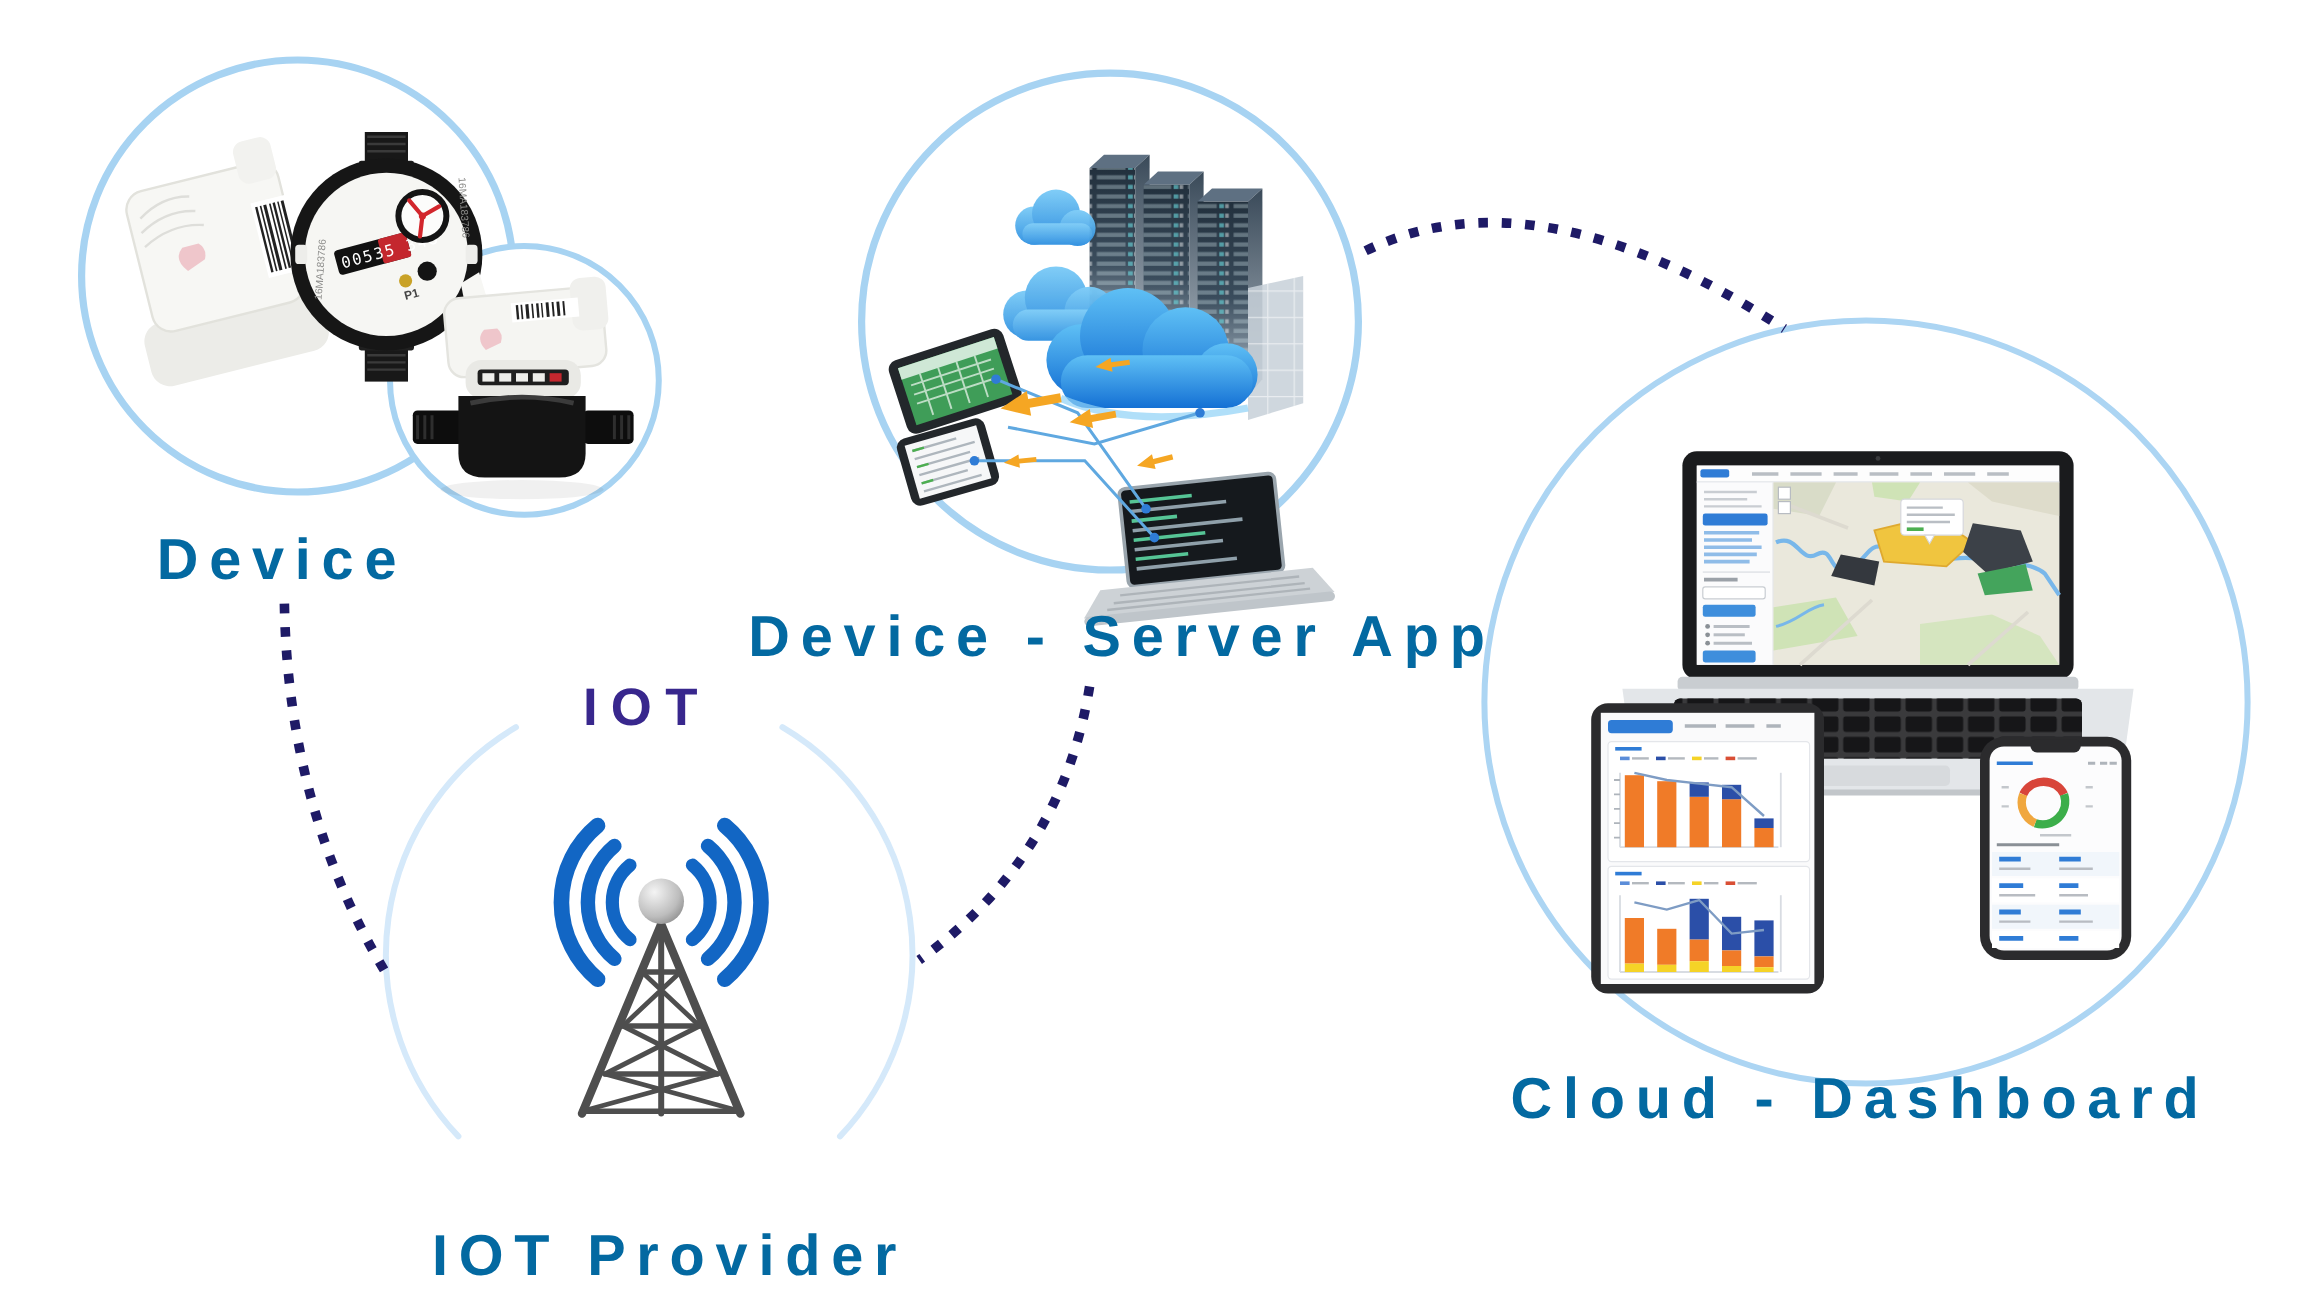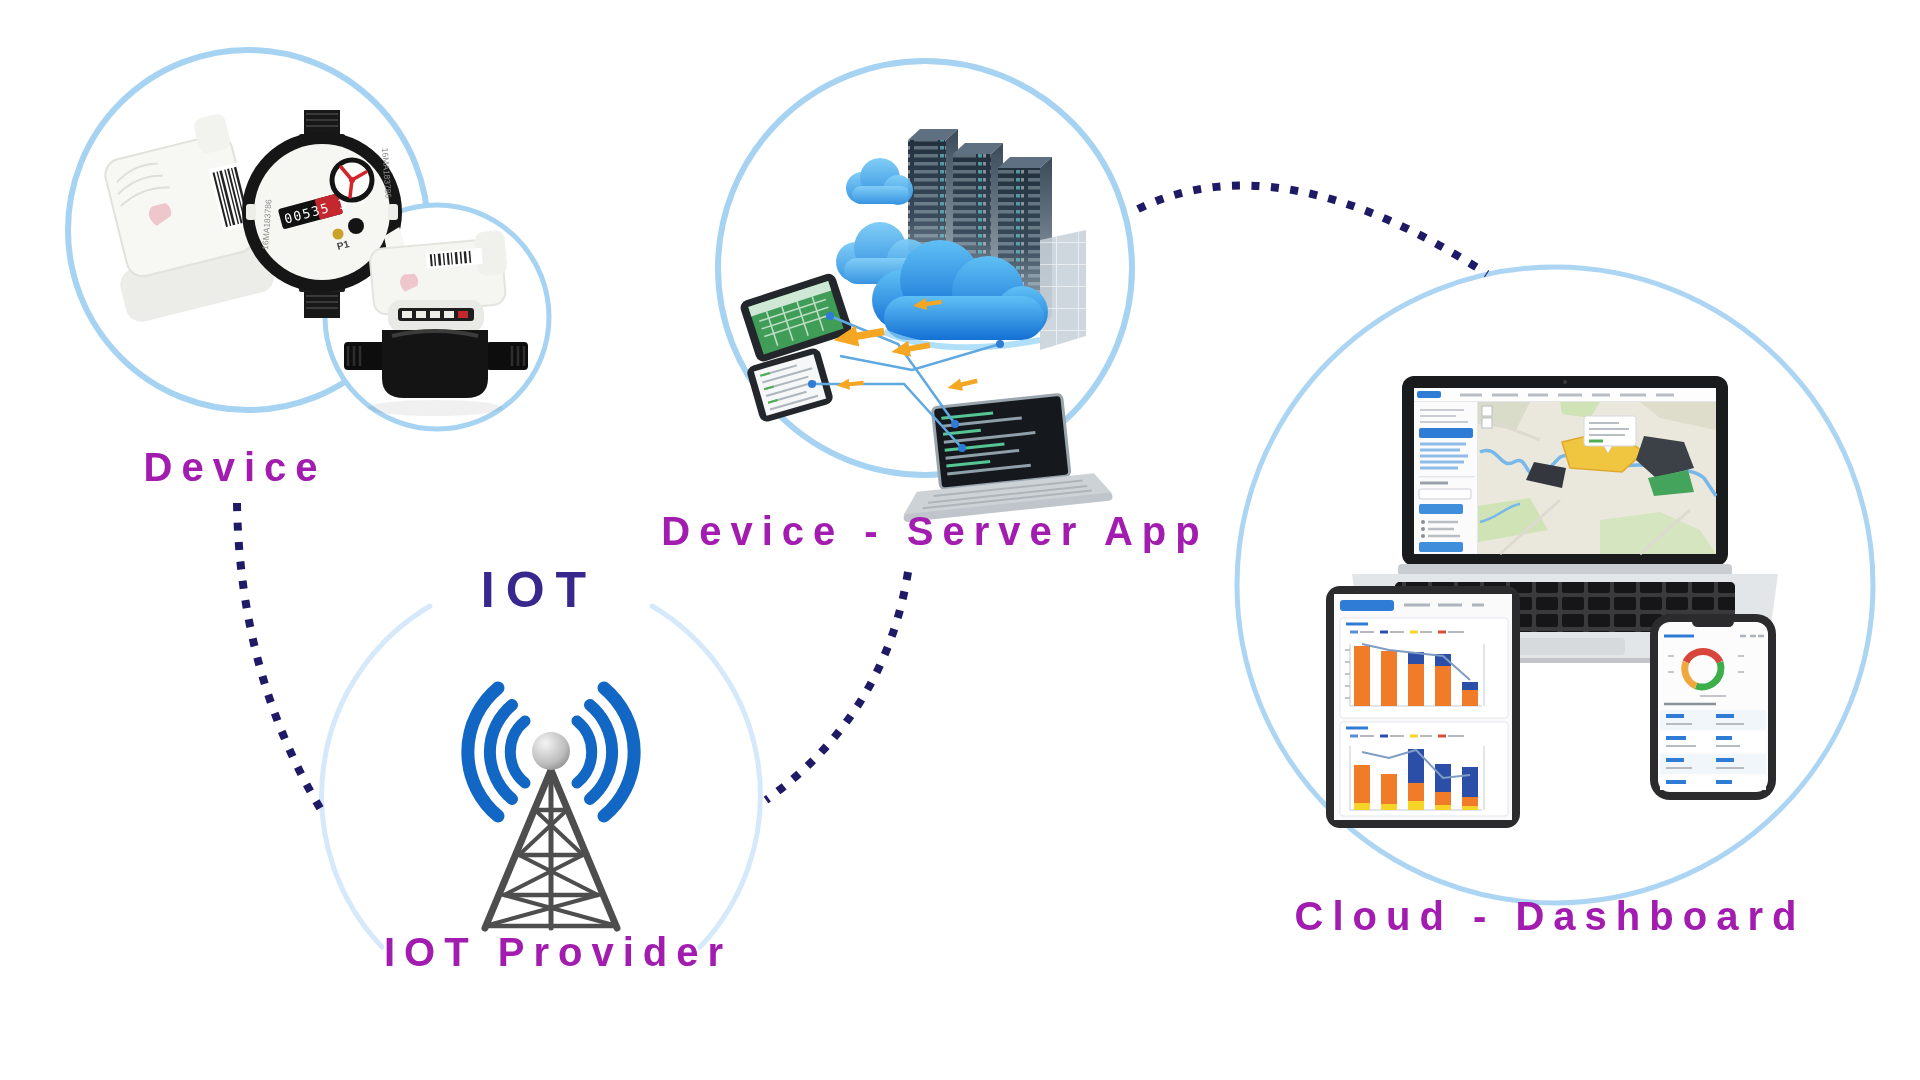--- a/index.html
+++ b/index.html
@@ -3,24 +3,24 @@
 <meta charset="utf-8">
 <style>
   html,body { margin:0; padding:0; background:#ffffff; }
   .stage {
     position:relative; width:1920px; height:1080px; background:#ffffff;
     font-family:"Liberation Sans", sans-serif; overflow:hidden;
   }
   .diagram-svg { position:absolute; left:0; top:0; width:1920px; height:1080px; }
   .label {
     position:absolute; transform:translate(-50%,-50%);
-    font-weight:700; font-size:40px; letter-spacing:9px;
-    color:#a21caf; white-space:nowrap; -webkit-user-select:none; user-select:none;
+    font-weight:700; font-size:48px; letter-spacing:9px;
+    color:#0369a1; white-space:nowrap; -webkit-user-select:none; user-select:none;
   }
-  .label--iot { font-size:50px; letter-spacing:11px; color:#38278D; }
+  .label--iot { font-size:44px; letter-spacing:11px; color:#38278D; }
 </style>
 </head>
 <body>
 
 <div class="stage">
 
 <svg class="diagram-svg" viewBox="0 0 1920 1080">
   <defs>
     <linearGradient id="rackGrad" x1="0" y1="0" x2="0" y2="1">
       <stop offset="0" stop-color="#22303D"></stop>
@@ -435,17 +435,17 @@
         <path d="M1666,768 h26 M1716,768 h28" stroke="#B8BCC2" stroke-width="2"></path>
         <rect x="1660" y="776" width="106" height="14" fill="#FFFFFF"></rect>
         <path d="M1666,782 h20 M1716,782 h16" stroke="#2F7CD6" stroke-width="4"></path>
       </g>
     </g>
   </g>
 </svg>
 
 <div class="label" style="left:235px; top:467px;">Device</div>
 <div class="label label--iot" style="left:539px; top:590px;">IOT</div>
-<div class="label" style="left:558px; top:952px;">IOT Provider</div>
+<div class="label" style="left:558px; top:1047px;">IOT Provider</div>
 <div class="label" style="left:935px; top:531px;">Device - Server App</div>
 <div class="label" style="left:1550px; top:916px;">Cloud - Dashboard</div>
 
 </div>
 
 </body></html>

